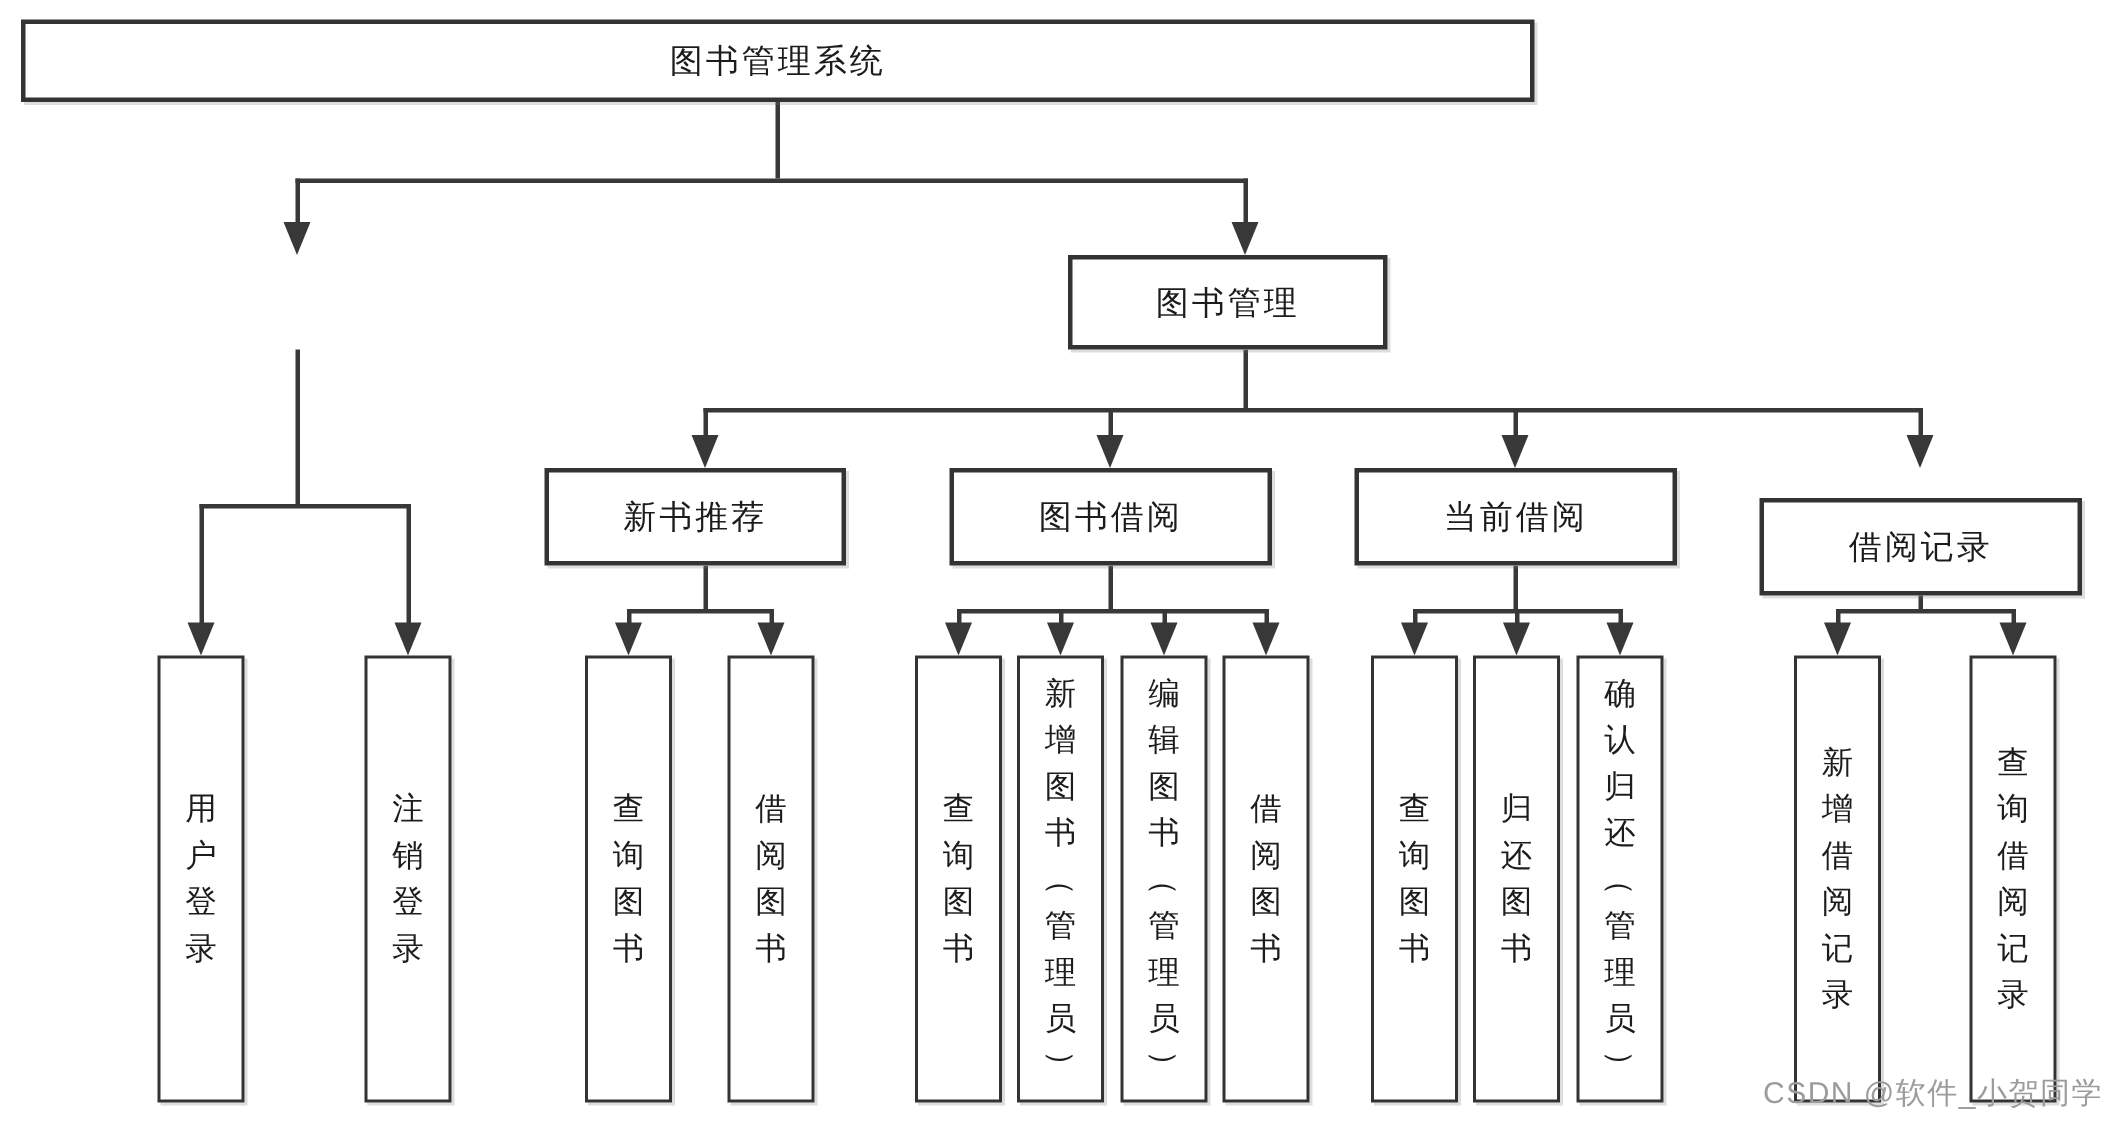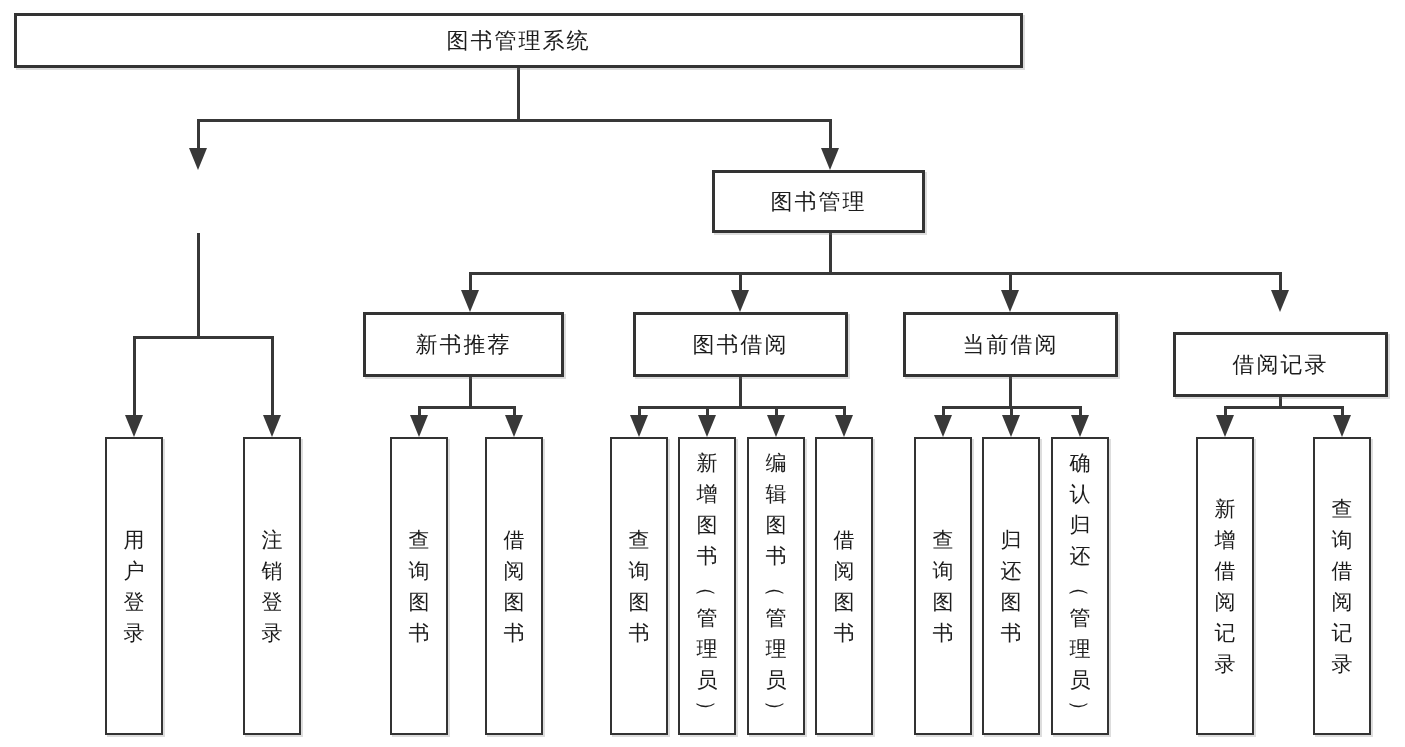--- a/index.html
+++ b/index.html
@@ -58,20 +58,21 @@
     letter-spacing: 1px;
     color: #9c9c9c;
     z-index: 10;
     white-space: nowrap;
   }
 </style>
 </head>
 <body>
 
 <div id="diagram-stage" style="background: rgb(255, 255, 255);">
+  <div class="watermark" style="color: rgb(156, 156, 156);">CSDN @软件_小贺同学</div>
 <div class="cline" style="left: 516.5px; top: 68px; width: 3px; height: 51px; background: rgb(56, 56, 56);"></div>
     <div class="cline" style="left: 196.5px; top: 119px; width: 635px; height: 3px; background: rgb(56, 56, 56);"></div>
     <div class="cline" style="left: 196.5px; top: 119px; width: 3px; height: 31px; background: rgb(56, 56, 56);"></div>
     <div class="arrow-head" style="left: 189px; top: 148px; border-width: 22px 9px 0px; border-top-color: rgb(56, 56, 56);"></div>
     <div class="cline" style="left: 828.5px; top: 119px; width: 3px; height: 31px; background: rgb(56, 56, 56);"></div>
     <div class="arrow-head" style="left: 821px; top: 148px; border-width: 22px 9px 0px; border-top-color: rgb(56, 56, 56);"></div>
     <div class="cline" style="left: 196.5px; top: 233px; width: 3px; height: 103px; background: rgb(56, 56, 56);"></div>
     <div class="cline" style="left: 132.5px; top: 336px; width: 141px; height: 3px; background: rgb(56, 56, 56);"></div>
     <div class="cline" style="left: 132.5px; top: 336px; width: 3px; height: 81px; background: rgb(56, 56, 56);"></div>
     <div class="arrow-head" style="left: 125px; top: 415px; border-width: 22px 9px 0px; border-top-color: rgb(56, 56, 56);"></div>

